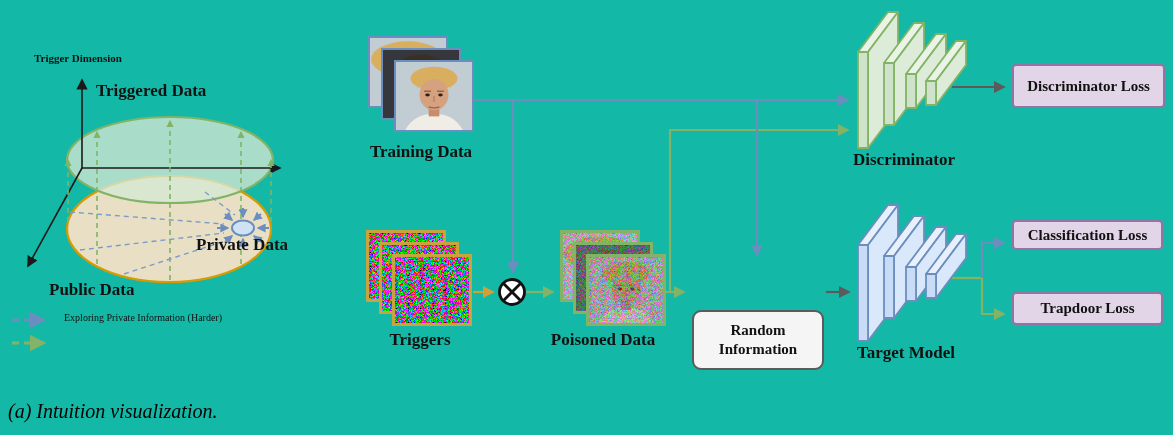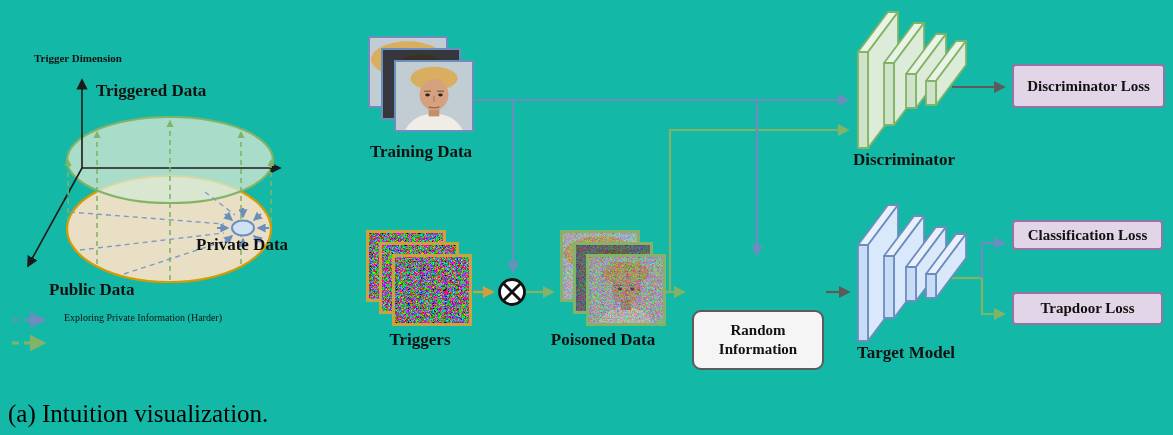--- a/index.html
+++ b/index.html
@@ -4,21 +4,21 @@
 <style>
   html,body{margin:0;padding:0;background:#ffffff;}
   #fig{position:relative;width:1173px;height:435px;background:#14b8a6;overflow:hidden;
        font-family:"Liberation Serif","DejaVu Serif",serif;}
   svg{display:block;}
   .abs{position:absolute;}
   .lbl{position:absolute;font-weight:bold;color:#111;text-align:center;
        font-size:17px;line-height:1.1;white-space:nowrap;}
   .lbl-sm{position:absolute;font-weight:bold;color:#111;font-size:11px;white-space:nowrap;}
   .legend-lbl{position:absolute;font-weight:normal;color:#111;font-size:10px;white-space:nowrap;}
-  .cap{position:absolute;font-size:25px;color:#000;white-space:nowrap;}
+  .cap{position:absolute;font-size:20px;color:#000;white-space:nowrap;font-style:italic;}
   .imgcard{position:absolute;width:80px;height:72px;box-sizing:border-box;background:#fff;}
   .imgcard svg{width:100%;height:100%;}
   .b-blue{border:2.5px solid #6c8ebf;}
   .b-gold{border:3px solid #c9a43c;}
   .b-green{border:3px solid #82b366;}
   .lossbox{position:absolute;box-sizing:border-box;background:#e1d5e7;border:2px solid #9673a6;
            border-radius:4px;display:flex;align-items:center;justify-content:center;
            font-weight:bold;font-size:15px;color:#111;}
   .augbox{position:absolute;left:692px;top:262px;width:132px;height:60px;box-sizing:border-box;
           background:#f5f5f5;border:2px solid #5b5b5b;border-radius:9px;display:flex;

